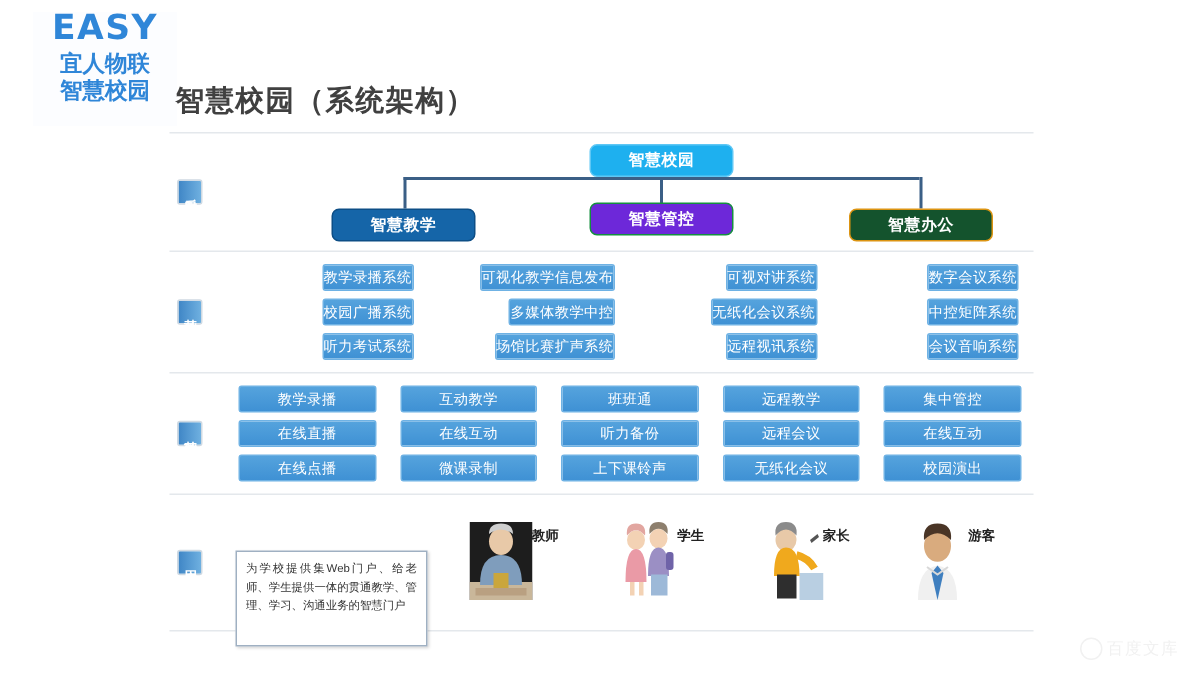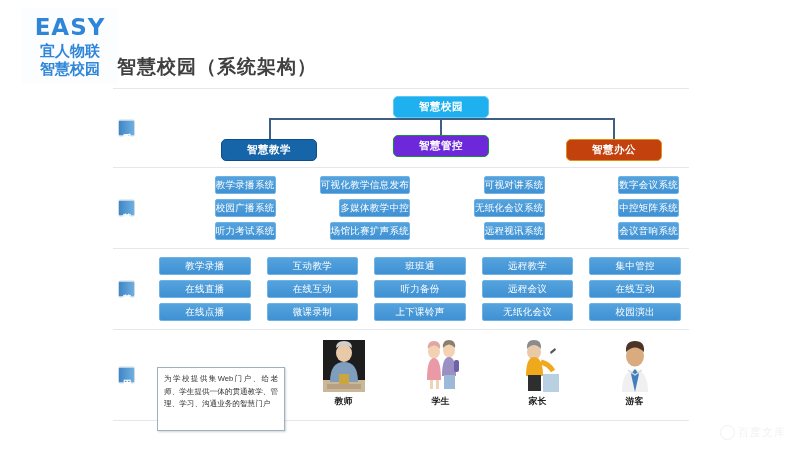--- a/index.html
+++ b/index.html
@@ -9,21 +9,21 @@
     font-family:"Liberation Sans","DejaVu Sans",sans-serif;
     overflow:hidden;
     position:relative;
   }
   .slide{position:absolute;inset:0;background:#fff;}
 
   
   .logo{
     position:absolute;left:22px;top:8px;width:96px;height:76px;
     background:#fcfdff;
-    display:flex;flex-direction:column;align-items:center;justify-content:center;
+    display:flex;flex-direction:column;align-items:center;justify-content:flex-start;
     line-height:1;
   }
   .logo-easy{
     font-size:23px;font-weight:bold;color:#2f86d8;letter-spacing:1px;
     font-family:"DejaVu Sans",sans-serif;
   }
   .logo-l2{font-size:15px;font-weight:bold;color:#2f86d8;margin-top:4px;letter-spacing:0px;}
   .logo-l3{font-size:15px;font-weight:bold;color:#2f86d8;margin-top:3px;letter-spacing:0px;}
 
   
@@ -59,21 +59,21 @@
   .org{position:absolute;left:38px;top:0;right:0;height:78px;}
   .node{
     position:absolute;height:22px;border-radius:5px;
     display:flex;align-items:center;justify-content:center;
     color:#fff;font-size:10.5px;font-weight:bold;letter-spacing:.5px;
     box-sizing:border-box;
   }
   .node-root{left:242px;top:7px;width:96px;background:#1eb0ef;border:1px solid #5ec7f5;}
   .node-a{left:70px;top:50px;width:96px;background:#1565a8;border:1px solid #0d4e86;}
   .node-b{left:242px;top:46px;width:96px;background:#6d28d9;border:1px solid #15903f;}
-  .node-c{left:415px;top:50px;width:96px;background:#c2410c;border:1px solid #dc9412;}
+  .node-c{left:415px;top:50px;width:96px;background:#14532d;border:1px solid #dc9412;}
 
   .ln{position:absolute;background:#3b5f86;}
   .ln-v-root{left:289px;top:29px;width:1.5px;height:21px;}
   .ln-h{left:118px;top:29px;width:344px;height:1.5px;}
   .ln-v-a{left:118px;top:29px;width:1.5px;height:21px;}
   .ln-v-c{left:462px;top:29px;width:1.5px;height:21px;}
 
   
   .grid{position:absolute;left:38px;top:0;right:0;bottom:0;display:flex;gap:0;}
   .gcol{flex:1;display:flex;flex-direction:column;justify-content:center;gap:5px;padding:0 8px;box-sizing:border-box;}
@@ -96,21 +96,21 @@
   .desc-box{
     width:128px;margin-left:6px;height:64px;
     border:1px solid #9fb0c2;background:#fff;
     box-shadow:1px 1px 2px rgba(0,0,0,.18);
     font-size:7.6px;color:#333;line-height:1.65;
     padding:5px 6px;box-sizing:border-box;
     text-align:justify;
     margin-top:48px;
   }
   .persons{flex:1;display:flex;justify-content:space-around;align-items:flex-end;padding:0 6px 2px 10px;}
-  .person{display:flex;flex-direction:column;align-items:center;width:62px;}
+  .person{display:flex;flex-direction:row;width:62px;}
   .pimg{width:42px;height:52px;display:block;}
   .plabel{font-size:9px;color:#222;margin-top:3px;font-weight:bold;}
 
   .watermark{
     position:absolute;right:14px;bottom:10px;
     font-size:11px;color:#f1f1f1;letter-spacing:1px;
     display:flex;align-items:center;gap:3px;
   }
   .wm-circle{width:13px;height:13px;border-radius:50%;border:1.5px solid #f1f1f1;}
 </style>

